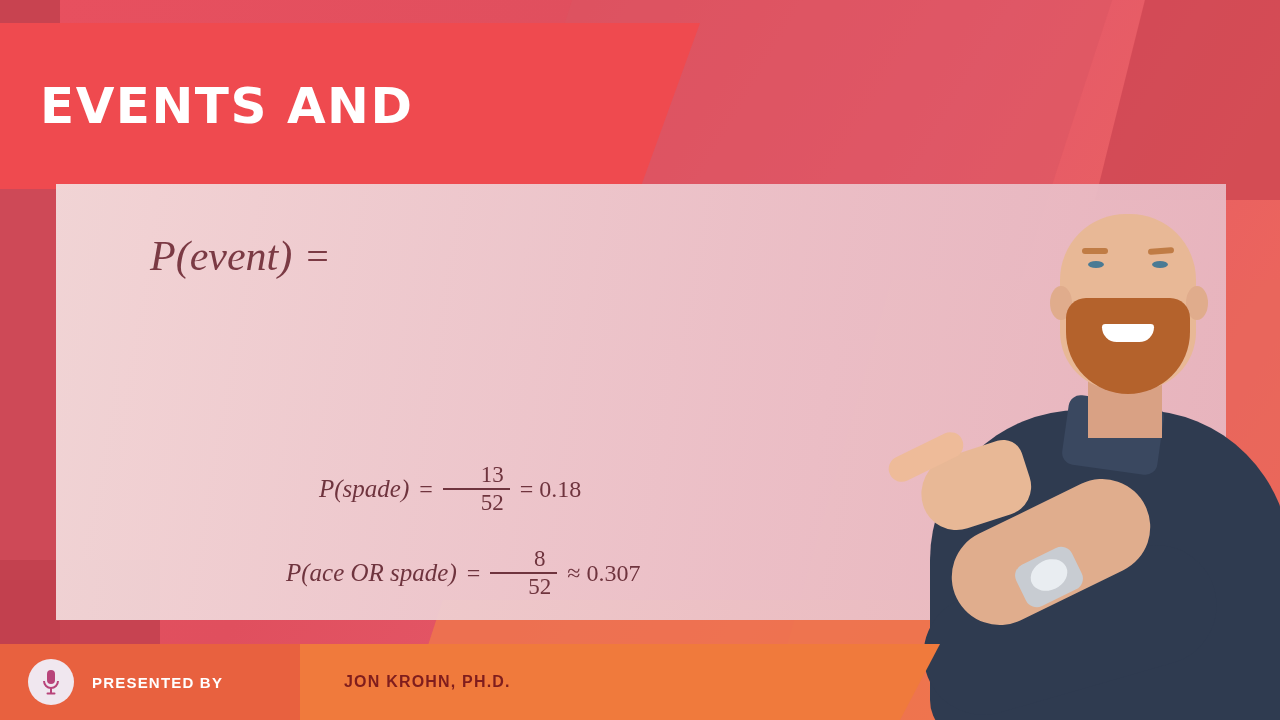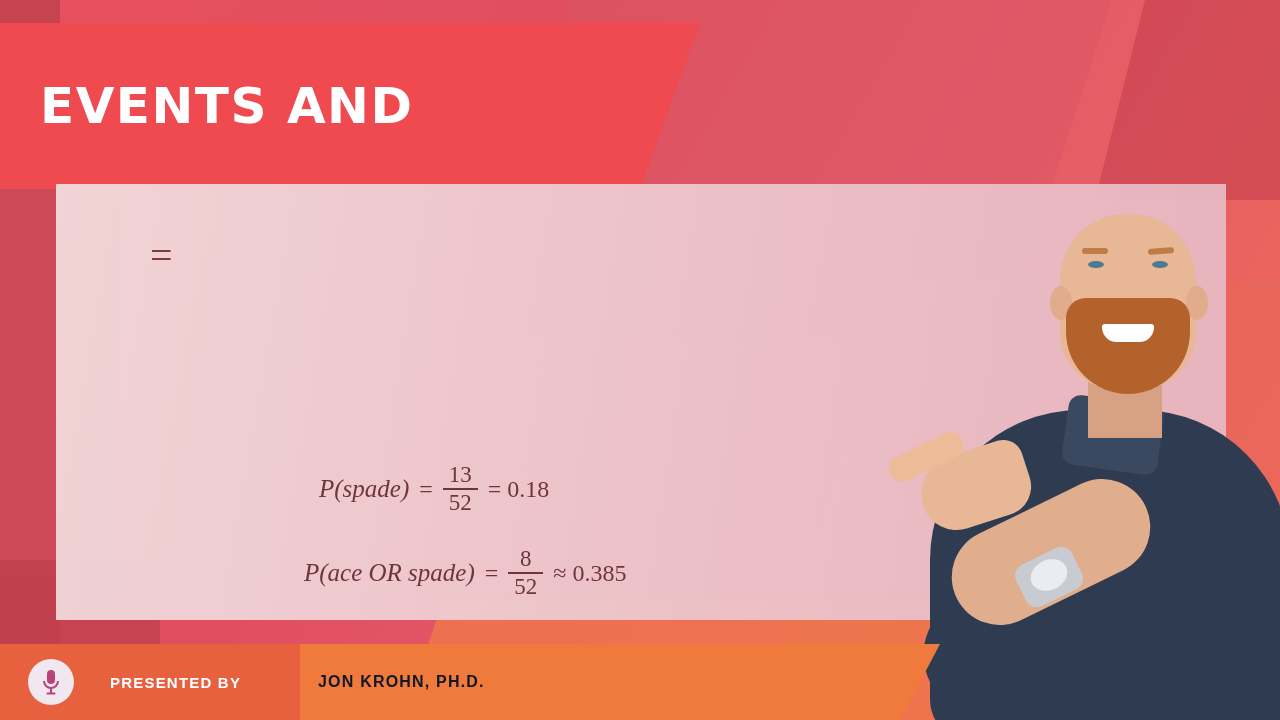--- a/index.html
+++ b/index.html
@@ -154,30 +154,31 @@
   .example .lbl { font-size: 25px; font-style: italic; white-space: nowrap; }
   .example .eqs { font-size: 24px; }
   .example .sfrac {
     display: flex;
     flex-direction: column;
     align-items: center;
   }
   .example .sfrac .n, .example .sfrac .d {
     font-size: 23px;
     padding: 0 6px;
+    margin-left: 32px;
   }
   .example .sfrac .b {
     width: 100%;
     height: 2px;
     background: #6f343e;
   }
   .example .res { font-size: 24px; white-space: nowrap; }
 
   #example-spade { left: 319px; top: 462px; }
-  #example-ace-or-spade { left: 304px; top: 546px; }
+  #example-ace-or-spade { left: 286px; top: 546px; }
 
   
   .presenter {
     position: absolute;
     right: 0;
     bottom: 0;
     width: 430px;
     height: 600px;
     overflow: hidden;
   }
@@ -316,43 +317,43 @@
     align-items: center;
   }
   .lower-bar-left {
     width: 300px;
     height: 76px;
     background: #e8613f;
     display: flex;
     align-items: center;
     padding-left: 28px;
     box-sizing: border-box;
-    gap: 36px;
+    gap: 18px;
   }
   .mic-badge {
     width: 46px;
     height: 46px;
     border-radius: 50%;
     background: #f0e7ef;
     display: flex;
     align-items: center;
     justify-content: center;
   }
   .presented-by {
     color: #ffffff;
     font-size: 15px;
     font-weight: 700;
     letter-spacing: 1.2px;
   }
   .presenter-name {
-    color: #0f172a;
+    color: #7f1d1d;
     font-size: 16px;
     font-weight: 700;
     letter-spacing: 1.2px;
-    margin-left: 18px;
+    margin-left: 44px;
   }
 </style>
 </head>
 <body>
 
 <div class="stage">
 
   <div class="bg-base"></div>
   <div class="bg-shape shape-left-dark"></div>
   <div class="bg-shape shape-left-block"></div>
@@ -363,20 +364,21 @@
   <div class="bg-shape shape-dark-bottom-left"></div>
 
   <div class="title-banner">
     <div class="title-line">EVENTS AND</div>
   </div>
 
   <div class="content-card"></div>
 
   <div class="formula-main">
     <div class="frac-row">
+      <span class="lhs">P(event)</span>
       <span class="eq">=</span>
       <span class="frac">
         <span class="bar"></span>
       </span>
     </div>
   </div>
 
   <div class="example" id="example-spade">
     <span class="lbl">P(spade)</span>
     <span class="eqs">=</span>
@@ -389,21 +391,21 @@
   </div>
 
   <div class="example" id="example-ace-or-spade">
     <span class="lbl">P(ace OR spade)</span>
     <span class="eqs">=</span>
     <span class="sfrac">
       <span class="n">8</span>
       <span class="b"></span>
       <span class="d">52</span>
     </span>
-    <span class="res">≈ 0.385</span>
+    <span class="res">≈ 0.307</span>
   </div>
 
   <div class="presenter">
     <div class="p-shirt"></div>
     <div class="p-shirt-collar"></div>
     <div class="p-neck"></div>
     <div class="p-head"></div>
     <div class="p-ear-l"></div>
     <div class="p-ear-r"></div>
     <div class="p-beard"></div>

